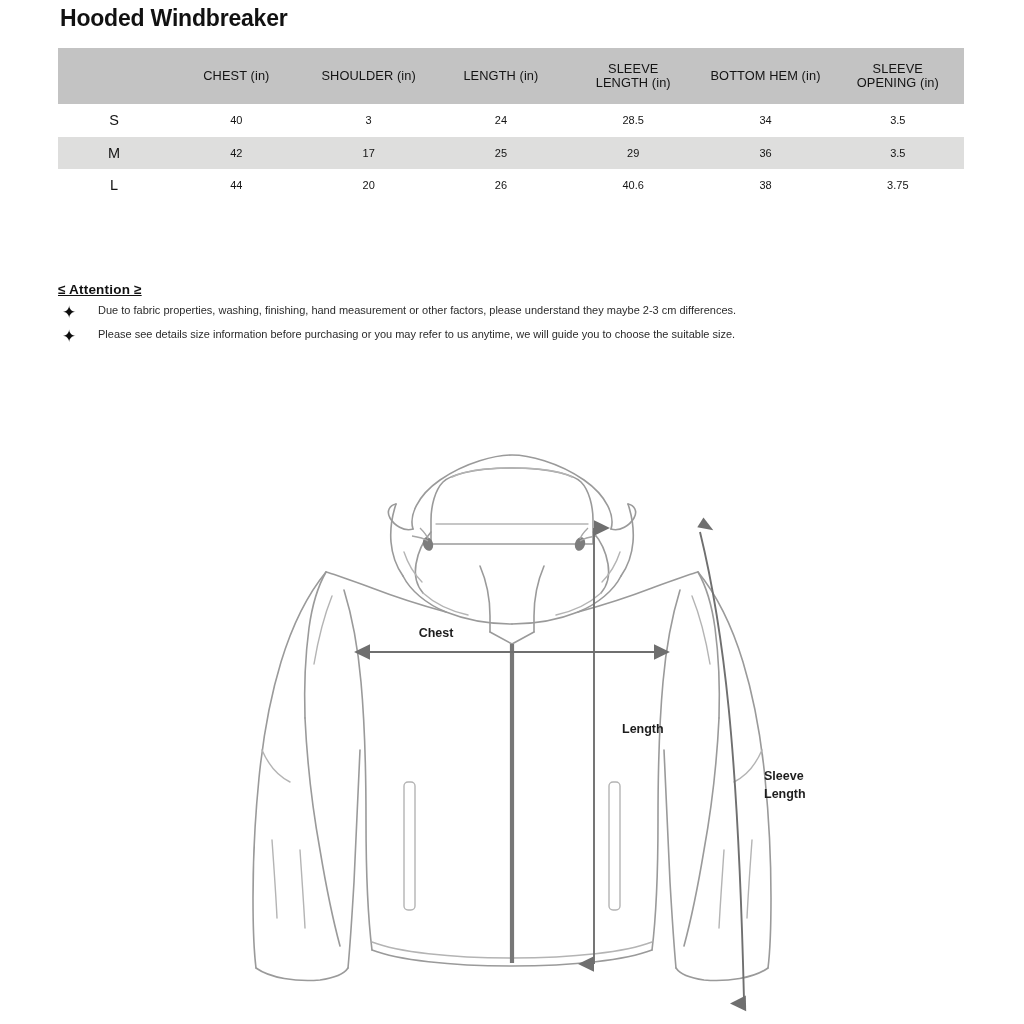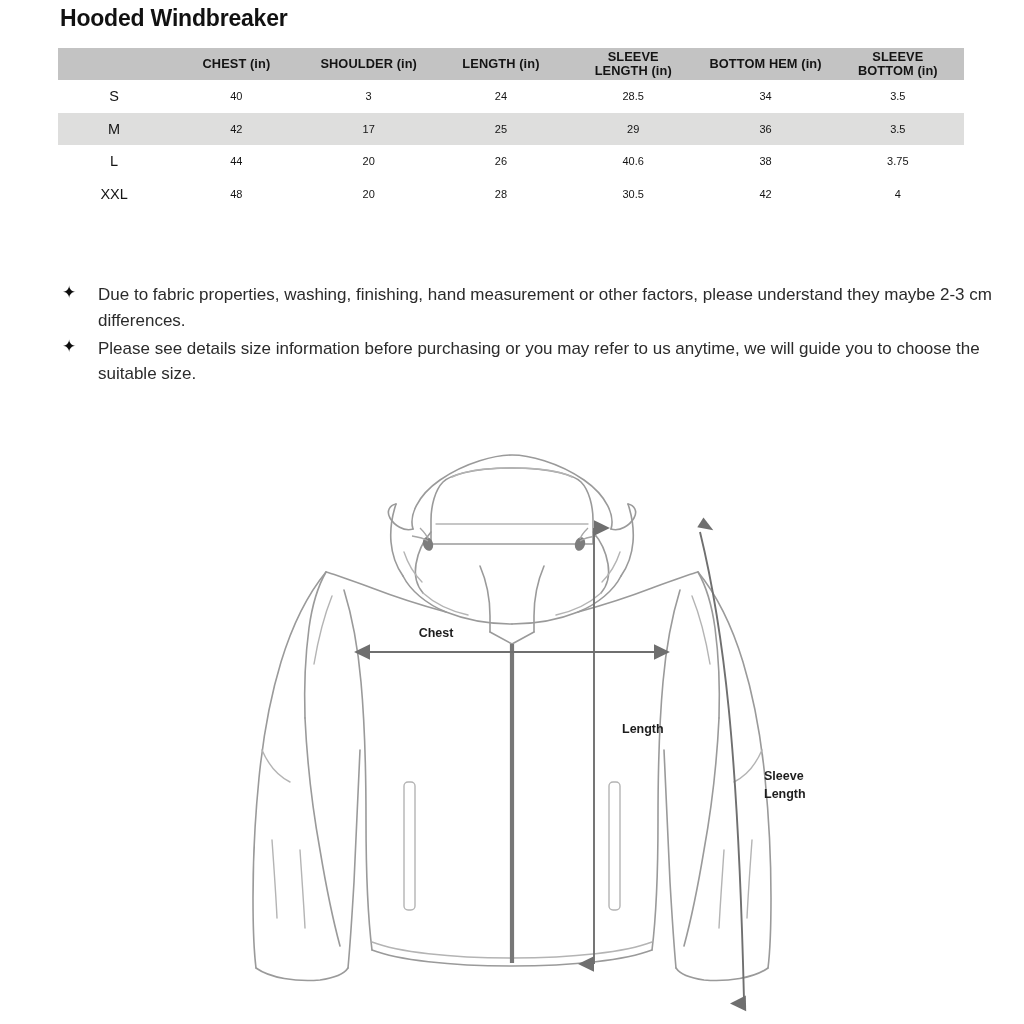--- a/index.html
+++ b/index.html
@@ -39,27 +39,26 @@
   #size-table th,
   #size-table td {
     text-align: center;
     font-size: 13.5px;
     color: #141414;
     padding: 0;
     border: none;
     font-weight: normal;
   }
   #size-table thead th {
-    height: 32px;
+    height: 56px;
     background: #c3c3c3;
     font-size: 12.8px;
     line-height: 1.12;
     vertical-align: middle;
     letter-spacing: 0.1px;
-    font-weight: bold;
   }
   #size-table tbody td {
     height: 32.5px;
     vertical-align: middle;
     font-size: 11px;
   }
   #size-table tbody tr.alt td {
     background: #dededd;
   }
   #size-table tbody td.size-cell {
@@ -93,21 +92,21 @@
     flex: 0 0 40px;
     font-size: 17px;
     line-height: 1.32;
     color: #0d0d0d;
     text-align: left;
     padding-left: 4px;
     box-sizing: border-box;
   }
   .note-text {
     flex: 1 1 auto;
-    font-size: 17px;
+    font-size: 11px;
     line-height: 1.52;
     color: #2b2b2b;
     max-width: 895px;
   }
 
   
   #diagram-wrap {
     position: absolute;
     left: 0;
     top: 420px;
@@ -191,21 +190,21 @@
       </th>
       <th>
         <span>SLEEVE</span><br>
         <span>LENGTH (in)</span>
       </th>
       <th>
         <span>BOTTOM HEM (in)</span>
       </th>
       <th>
         <span>SLEEVE</span><br>
-        <span>BOTTOM (in)</span>
+        <span>OPENING (in)</span>
       </th>
     </tr>
   </thead>
   <tbody>
     <tr>
       <td class="size-cell">S</td>
       <td>40</td>
       <td>3</td>
       <td>24</td>
       <td>28.5</td>
@@ -223,33 +222,25 @@
     </tr>
     <tr>
       <td class="size-cell">L</td>
       <td>44</td>
       <td>20</td>
       <td>26</td>
       <td>40.6</td>
       <td>38</td>
       <td>3.75</td>
     </tr>
-    <tr>
-      <td class="size-cell">XXL</td>
-      <td>48</td>
-      <td>20</td>
-      <td>28</td>
-      <td>30.5</td>
-      <td>42</td>
-      <td>4</td>
-    </tr>
   </tbody>
 </table>
 
 <div id="attention">
+  <div id="attention-title">≤ Attention ≥</div>
 
   <div class="note-row">
     <div class="note-bullet">✦</div>
     <div class="note-text">Due to fabric properties, washing, finishing, hand measurement or other factors, please understand they maybe 2-3 cm differences.</div>
   </div>
 
   <div class="note-row">
     <div class="note-bullet">✦</div>
     <div class="note-text">Please see details size information before purchasing or you may refer to us anytime, we will guide you to choose the suitable size.</div>
   </div>

